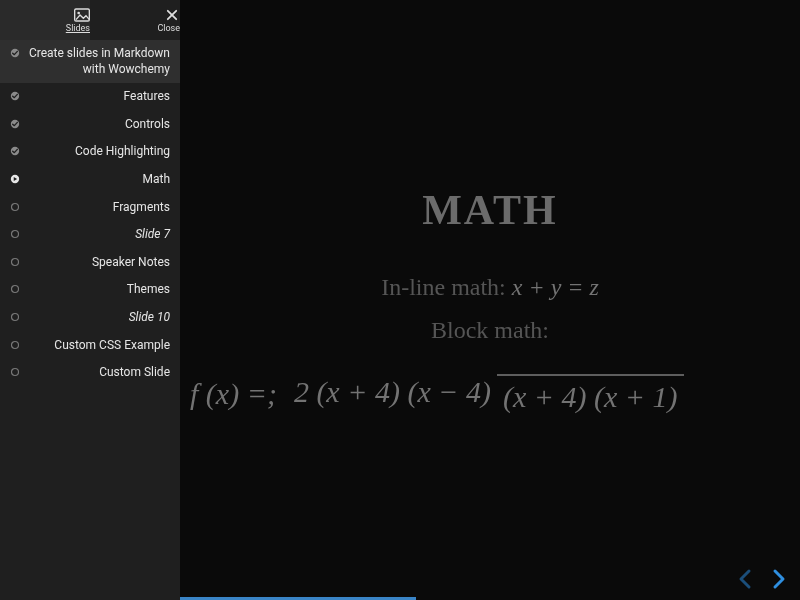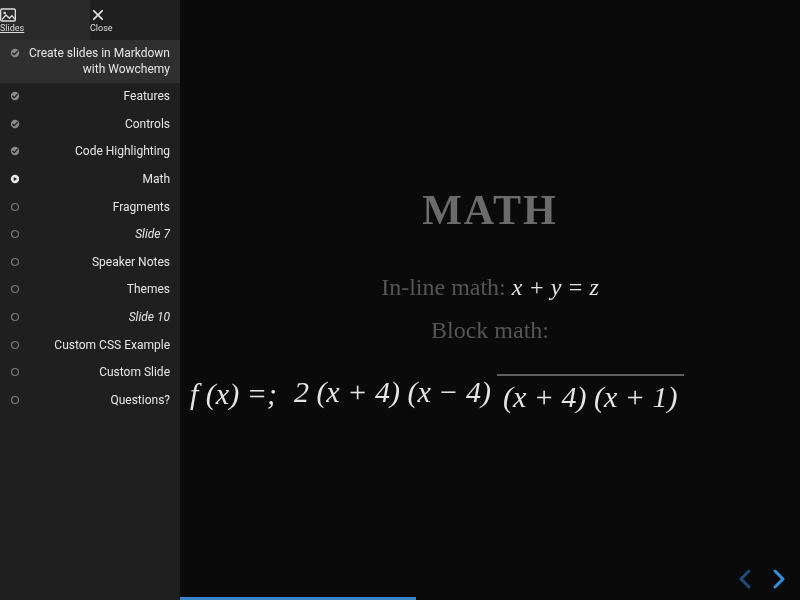--- a/index.html
+++ b/index.html
@@ -2,40 +2,40 @@
 <html><head>
 <meta charset="utf-8">
 <style>
   * { margin: 0; padding: 0; box-sizing: border-box; }
   html, body { width: 800px; height: 600px; overflow: hidden; font-family: -apple-system, "Segoe UI", Roboto, "Helvetica Neue", Arial, sans-serif; }
   body { background: #000; color: #ccc; display: flex; }
 
   
   .sidebar { width: 180px; height: 100%; background: #1f1f1f; display: flex; flex-direction: column; font-size: 12px; }
   .sb-top { display: flex; height: 40px; }
-  .sb-top-btn { flex: 1; display: flex; flex-direction: column; align-items: flex-start; justify-content: center; gap: 1px; cursor: pointer; color: #ddd; }
+  .sb-top-btn { flex: 1; display: flex; flex-direction: column; align-items: flex-end; justify-content: center; gap: 1px; cursor: pointer; color: #ddd; padding-left: 24px; }
   .sb-top-btn.active { background: #2a2a2a; }
   .sb-top-label { font-size: 9px; }
   .sb-top-btn.active .sb-top-label { text-decoration: underline; }
   .sb-top-icon svg { width: 16px; height: 14px; display: block; }
 
   .sb-list { flex: 1; overflow: hidden; text-align: right; }
   .sb-item { display: flex; align-items: flex-start; gap: 8px; padding: 6px 10px; color: #e6e6e6; cursor: pointer; line-height: 1.3; }
   .sb-item.selected { background: #2f2f2f; }
   .sb-item.italic .sb-label { font-style: italic; }
   .sb-bullet { width: 10px; height: 10px; margin-top: 2px; flex: 0 0 10px; display: flex; align-items: center; justify-content: center; }
   .sb-bullet svg { width: 10px; height: 10px; display: block; }
   .sb-label { flex: 1; font-size: 12px; }
 
   
   .stage { flex: 1; height: 100%; position: relative; background: #0a0a0a; display: flex; align-items: center; justify-content: center; }
   .slide { width: 100%; color: #5a5a5a; font-family: Georgia, "Times New Roman", serif; text-align: center; padding: 0 10px; }
   .slide h1 { font-size: 42px; letter-spacing: 2px; color: #6b6b6b; font-weight: 600; margin-bottom: 40px; }
   .line { font-size: 24px; color: #555; margin: 16px 0; }
-  .math-i { font-style: italic; font-family: Georgia, serif; color: #e5e5e5; }
+  .math-i { font-style: italic; font-family: Georgia, serif; color: #737373; }
   .eq-block { margin-top: 30px; font-size: 30px; color: #5e5e5e; display: flex; align-items: center; justify-content: flex-start; gap: 11px; }
   .frac { display: inline-flex; flex-direction: row; align-items: center; line-height: 1.15; }
   .frac .num { padding: 0 6px 4px; }
   .frac .den { border-top: 2px solid #5e5e5e; padding: 4px 6px 0; }
 
   
   .nav { position: absolute; right: 12px; bottom: 10px; display: flex; gap: 16px; }
   .nav-btn { cursor: pointer; }
   .nav-btn svg { width: 18px; height: 22px; display: block; }
   .nav-btn.dim svg { stroke: #1b4e7a; }
@@ -164,28 +164,20 @@
         <span class="sb-label">Custom CSS Example</span>
       </div>
       <div class="sb-item">
         <span class="sb-bullet">
           <svg viewBox="0 0 12 12">
             <circle cx="6" cy="6" r="4.2" fill="none" stroke="#777" stroke-width="1.4"></circle>
           </svg>
         </span>
         <span class="sb-label">Custom Slide</span>
       </div>
-      <div class="sb-item">
-        <span class="sb-bullet">
-          <svg viewBox="0 0 12 12">
-            <circle cx="6" cy="6" r="4.2" fill="none" stroke="#777" stroke-width="1.4"></circle>
-          </svg>
-        </span>
-        <span class="sb-label">Questions?</span>
-      </div>
     </div>
 </div>
 
 <div class="stage">
   <div class="slide">
     <h1>MATH</h1>
     <div class="line">
       <span>In-line math: </span><span class="math-i">x + y = z</span>
     </div>
     <div class="line">Block math:</div>

